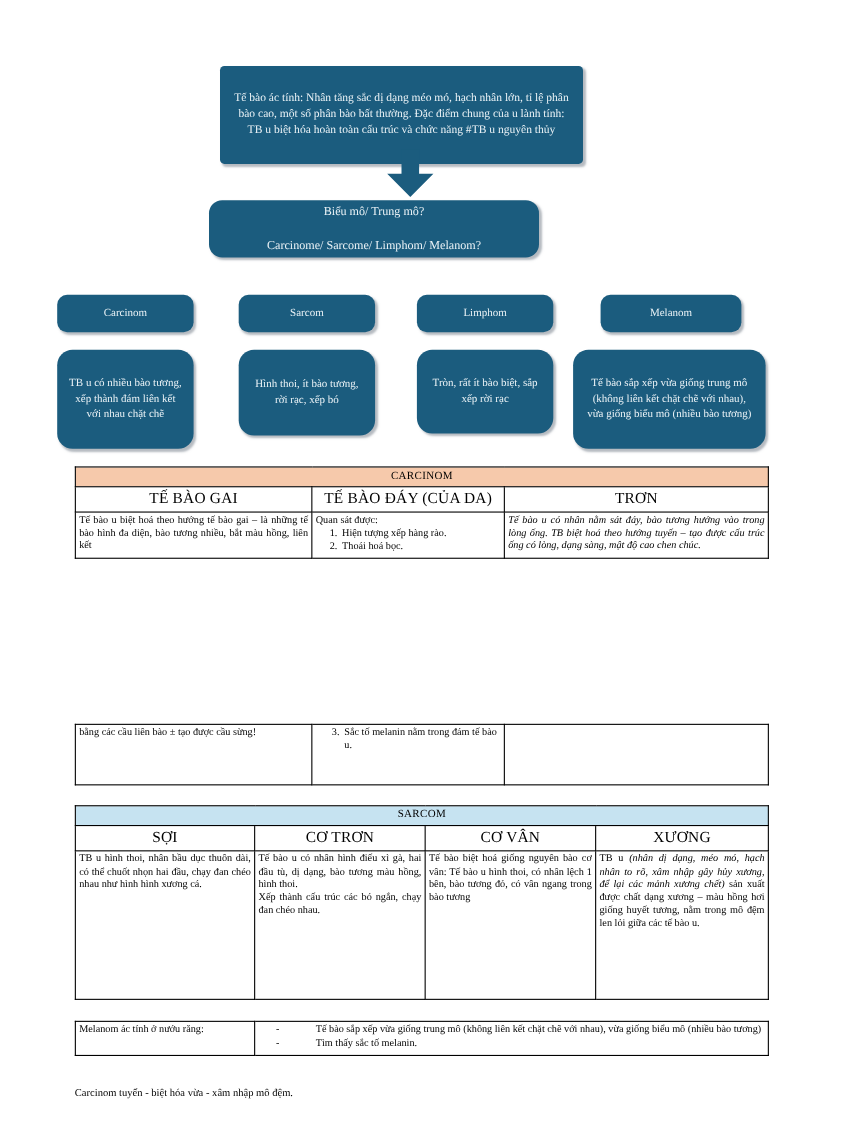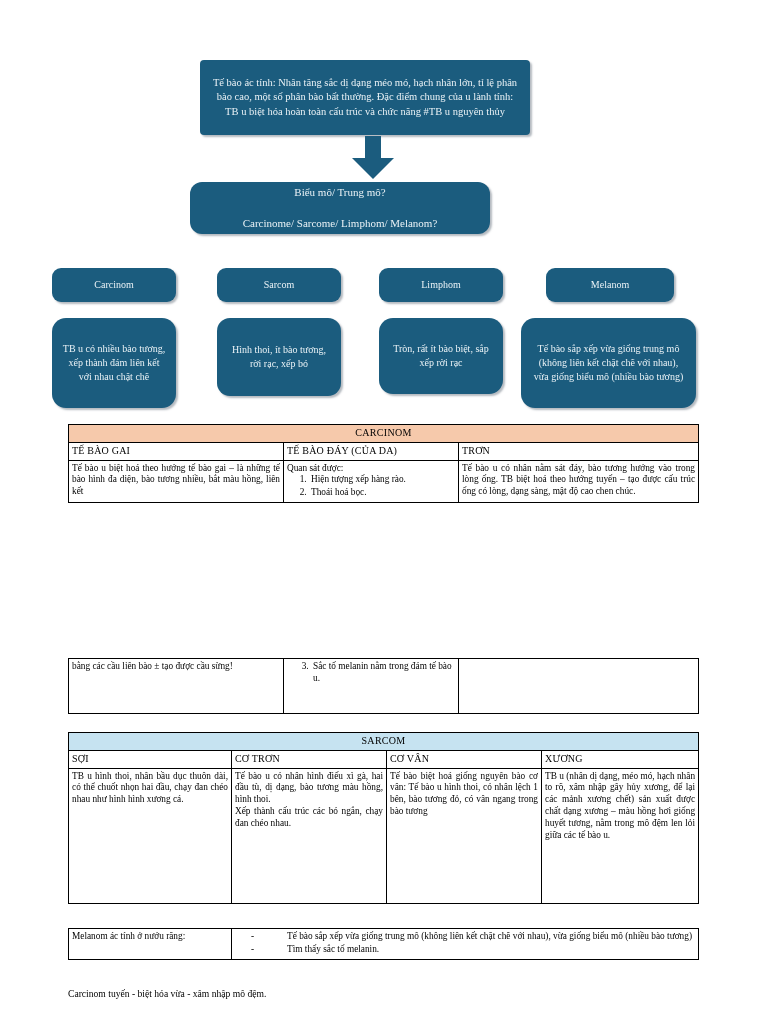--- a/index.html
+++ b/index.html
@@ -44,21 +44,21 @@
     text-align: center;
     line-height: 1.38;
     padding: 6px 10px;
     box-shadow: 2px 2px 2px rgba(120,130,140,0.55);
     font-family: "Liberation Serif", "DejaVu Serif", serif;
   }
   .node span { display: block; width: 100%; }
 
   #node-root {
     left: 200px; top: 60px;
-    width: 330px; height: 75px;
+    width: 330px; height: 89px;
     font-size: 10.5px;
     border-radius: 4px;
   }
   #arrow-down {
     position: absolute;
     left: 348px; top: 136px;
     width: 50px; height: 44px;
   }
 
   #node-question {
@@ -76,21 +76,21 @@
   #cat-carcinom { left: 52px;  top: 268px; width: 124px; }
   #cat-sarcom   { left: 217px; top: 268px; width: 124px; }
   #cat-limphom  { left: 379px; top: 268px; width: 124px; justify-content: center; }
   #cat-melanom  { left: 546px; top: 268px; width: 128px; }
 
   .cat-desc {
     font-size: 10px;
     border-radius: 14px;
   }
   #desc-carcinom { left: 52px;  top: 318px; width: 124px; height: 90px; }
-  #desc-sarcom   { left: 217px; top: 318px; width: 124px; height: 78px; border-radius: 13px; }
+  #desc-sarcom   { left: 217px; top: 318px; width: 124px; height: 78px; }
   #desc-limphom  { left: 379px; top: 318px; width: 124px; height: 76px; }
   #desc-melanom  { left: 521px; top: 318px; width: 175px; height: 90px; }
 
   
   .doc-table {
     position: absolute;
     border-collapse: collapse;
     table-layout: fixed;
     font-size: 9.3px;
     line-height: 1.28;
@@ -103,27 +103,27 @@
   }
   .tbl-title {
     text-align: center;
     font-weight: bold;
     font-size: 10px;
     letter-spacing: 0.3px;
   }
   .tbl-title.carcinom { background: #F6C9AB; }
   .tbl-title.sarcom   { background: #C6E3F1; }
   .col-head {
-    text-align: left;
+    text-align: center;
     font-weight: bold;
-    font-size: 10px;
+    font-size: 14px;
     letter-spacing: 0.2px;
   }
   .just { text-align: justify; }
-  .ital { }
+  .ital { font-style: italic; }
 
   ol.numlist {
     margin: 0 0 0 14px;
     padding: 0 0 0 8px;
   }
   ol.numlist li { margin: 0 0 1px 0; padding-left: 2px; }
   ol.numlist.start3 { margin-left: 16px; }
 
   #table-carcinom-top { left: 68px; top: 424px; width: 630px; }
   #table-carcinom-bottom { left: 68px; top: 658px; width: 630px; }

